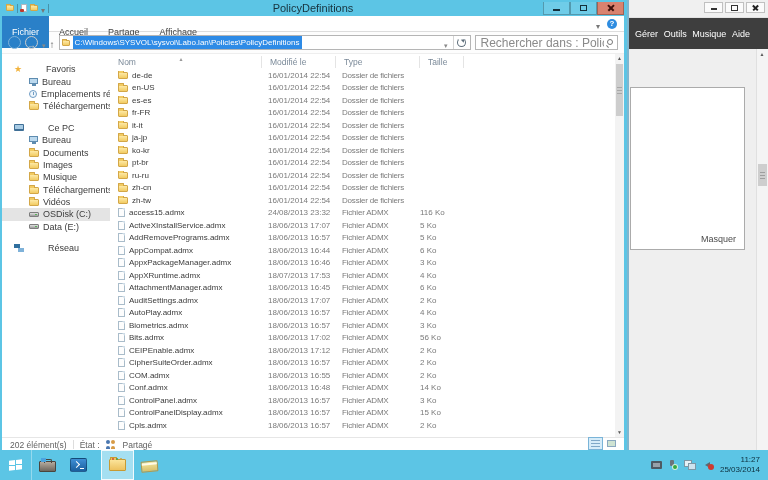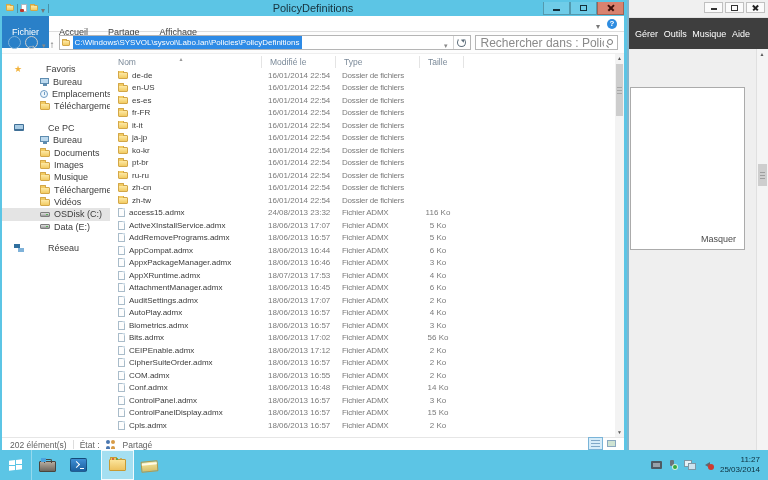--- a/index.html
+++ b/index.html
@@ -59,38 +59,38 @@
     font-family:"Liberation Sans",sans-serif;background:transparent;}
   .searchbox input::placeholder{color:#8a8a8a;opacity:1;}
   .ico-mag{width:8px;height:8px;position:relative;flex:none;}
   .ico-mag::before{content:"";position:absolute;left:1px;top:0;width:4px;height:4px;border:1px solid #777;border-radius:50%;}
   .ico-mag::after{content:"";position:absolute;left:0;bottom:0;width:3px;height:1px;background:#777;transform:rotate(45deg);}
 
   .main{display:flex;height:383px;position:relative;background:#fff;}
   .sidebar{width:108px;flex:none;padding-top:9px;font-size:9px;color:#3c3c3c;overflow:hidden;}
   .side-sec,.side-item{display:flex;align-items:center;gap:4px;height:12.4px;white-space:nowrap;overflow:hidden;}
   .side-sec{padding-left:12px;gap:24px;}
-  .side-item{padding-left:38px;}
+  .side-item{padding-left:27px;}
   .side-item.selected{background:#e4e4e4;}
   .side-gap{height:9px;}
   .sico{flex:none;display:inline-block;}
 
   .list{flex:1;position:relative;}
   .list-header{height:15px;display:flex;font-size:8.5px;color:#7b8a99;align-items:center;}
   .hcell{height:12px;display:flex;align-items:center;padding-left:8px;border-right:1px solid #e4e4e4;
     box-sizing:border-box;position:relative;}
   .sortmark{position:absolute;left:46%;top:-3px;}
   .sortmark::before{content:"\25B4";font-size:6px;color:#999;}
   .rows{position:absolute;top:15px;left:0;right:9px;bottom:0;overflow:hidden;}
   .frow{display:flex;align-items:center;height:12.5px;font-size:8px;color:#7a7a7a;}
   .c-name{width:152px;flex:none;display:flex;gap:4px;padding-left:8px;color:#3a3a3a;
     align-items:center;box-sizing:border-box;overflow:hidden;white-space:nowrap;}
   .c-date{width:74px;flex:none;padding-left:6px;box-sizing:border-box;white-space:nowrap;overflow:hidden;}
   .c-type{width:84px;flex:none;padding-left:6px;box-sizing:border-box;white-space:nowrap;overflow:hidden;letter-spacing:-0.2px;}
-  .c-size{width:40px;flex:none;text-align:center;padding-right:4px;box-sizing:border-box;white-space:nowrap;}
+  .c-size{width:40px;flex:none;text-align:left;padding-right:4px;box-sizing:border-box;white-space:nowrap;}
 
   .vscroll{position:absolute;top:0;right:0;width:9px;bottom:0;background:#f3f3f3;}
   .vs-arrow{position:absolute;left:0;width:9px;height:9px;text-align:center;color:#5a5a5a;font-size:5px;line-height:9px;}
   .vs-up{top:0;} .vs-down{bottom:0;}
   .vs-thumb{position:absolute;left:1px;right:1px;top:10px;height:52px;background:#cdcdcd;
     background-image:repeating-linear-gradient(#a8a8a8 0 1px,transparent 1px 3px);
     background-size:5px 7px;background-position:center;background-repeat:no-repeat;}
 
   .statusbar{height:13px;border-top:1px solid #e6e6e6;display:flex;align-items:center;
     font-size:8.5px;color:#5f5f5f;padding-left:8px;gap:6px;position:relative;background:#fff;}

